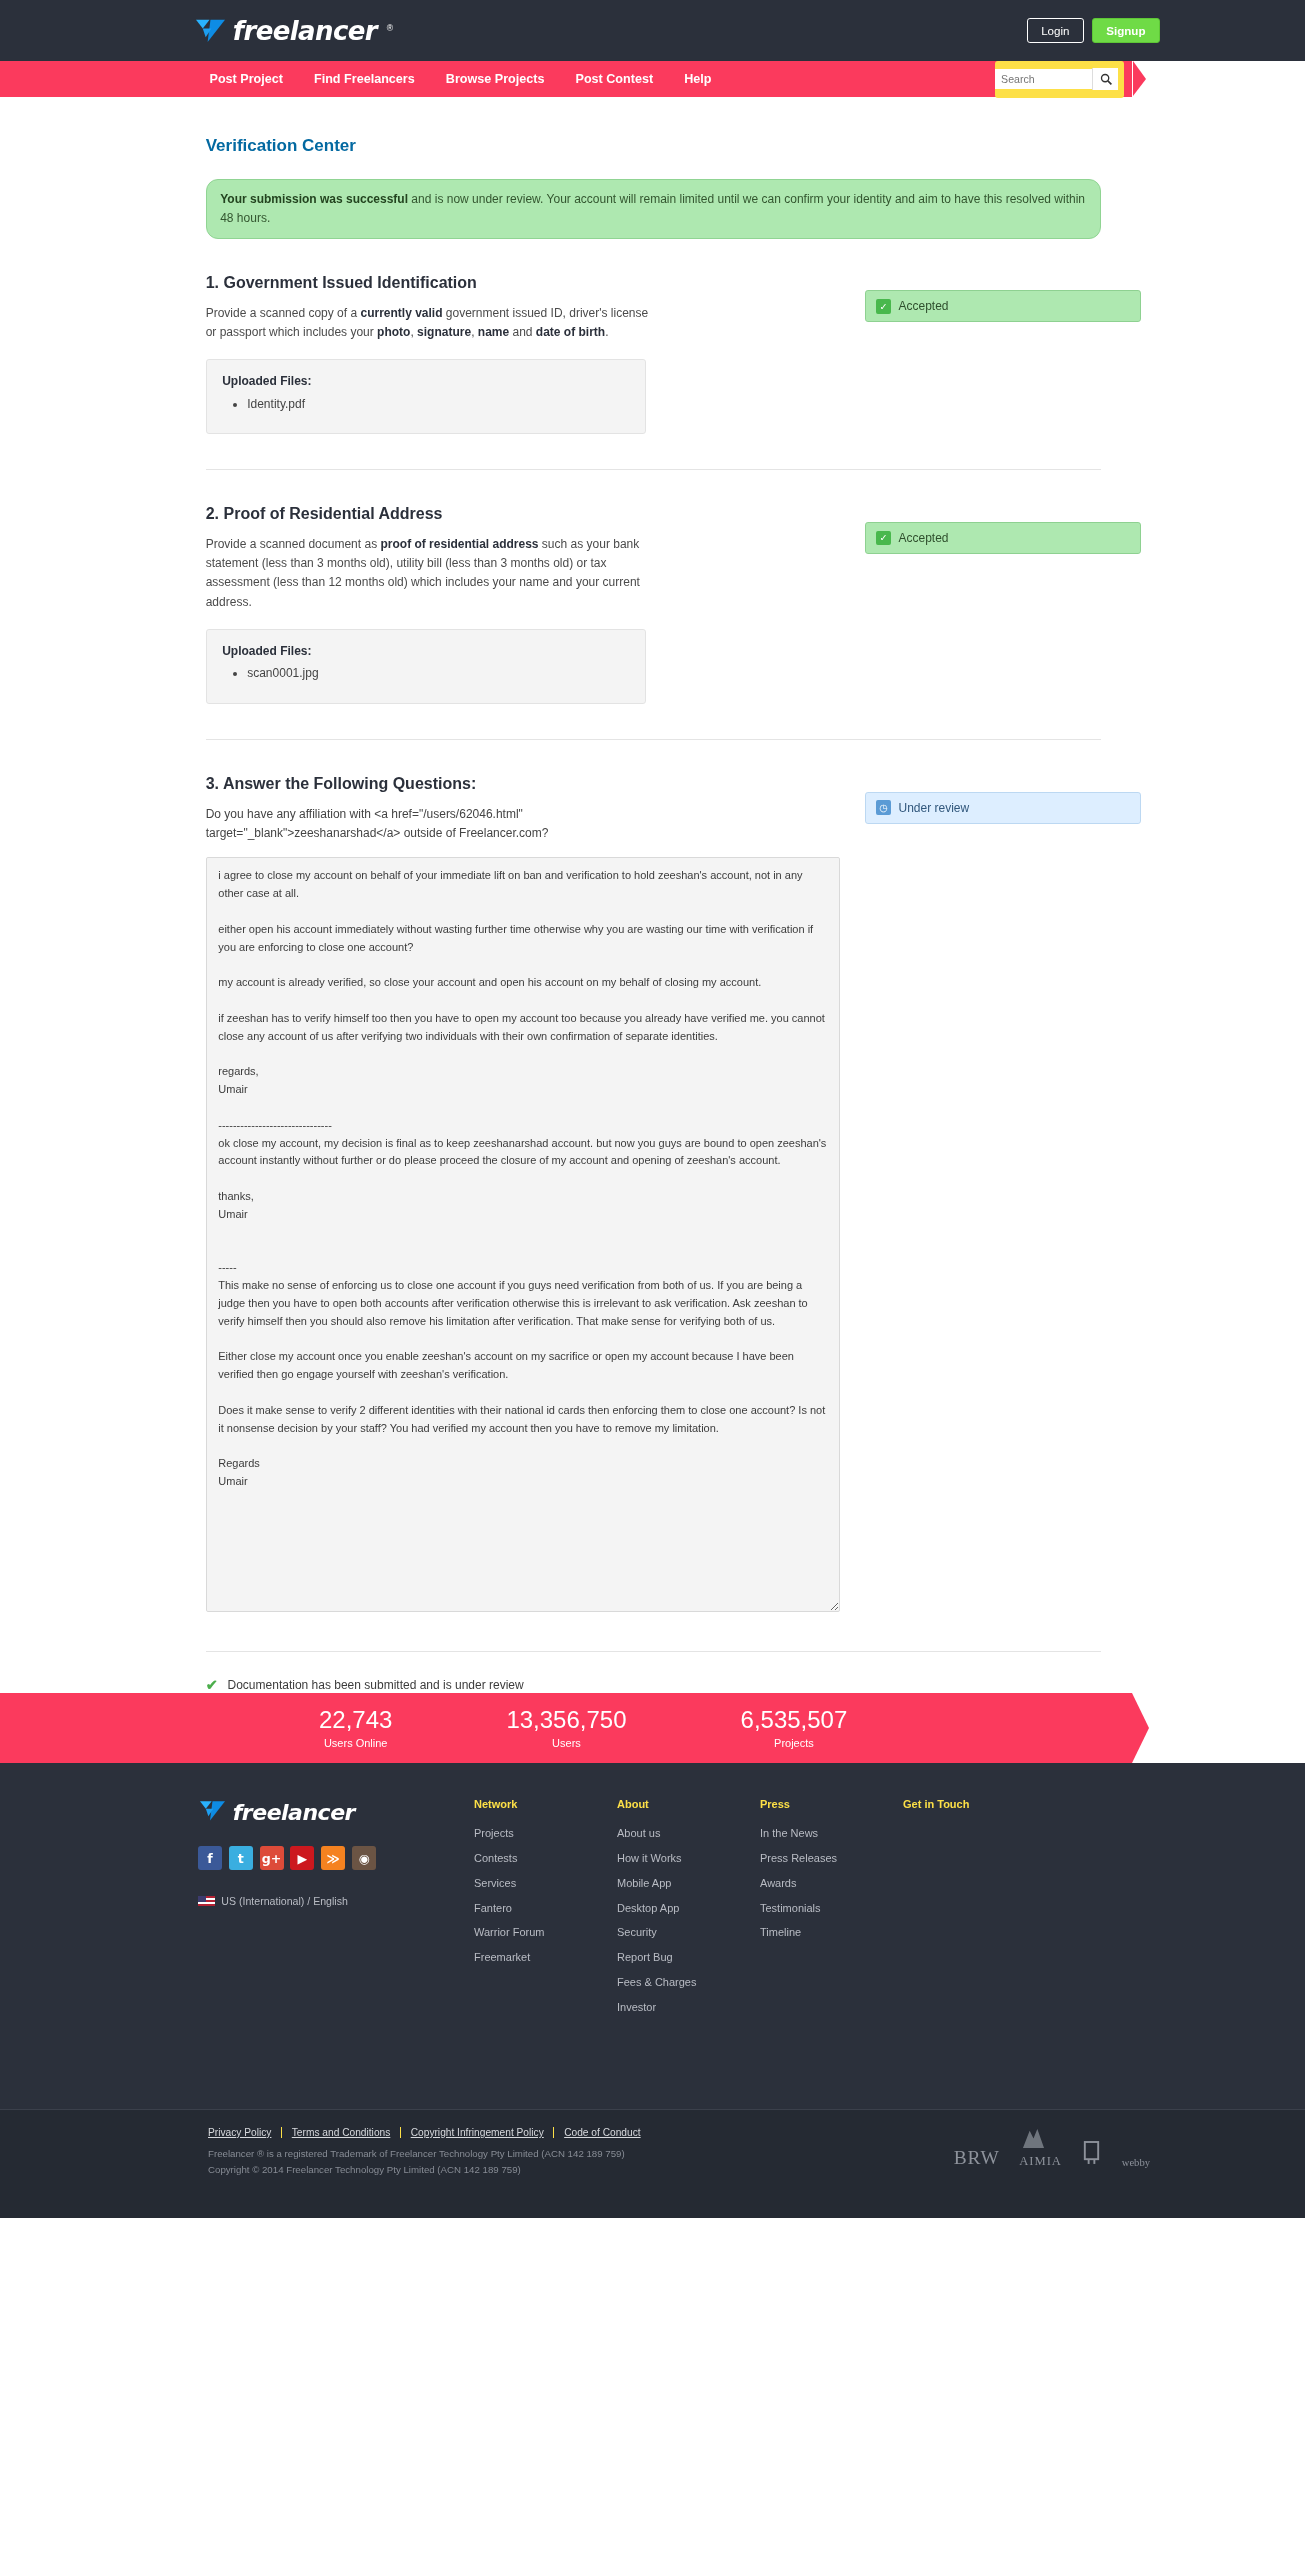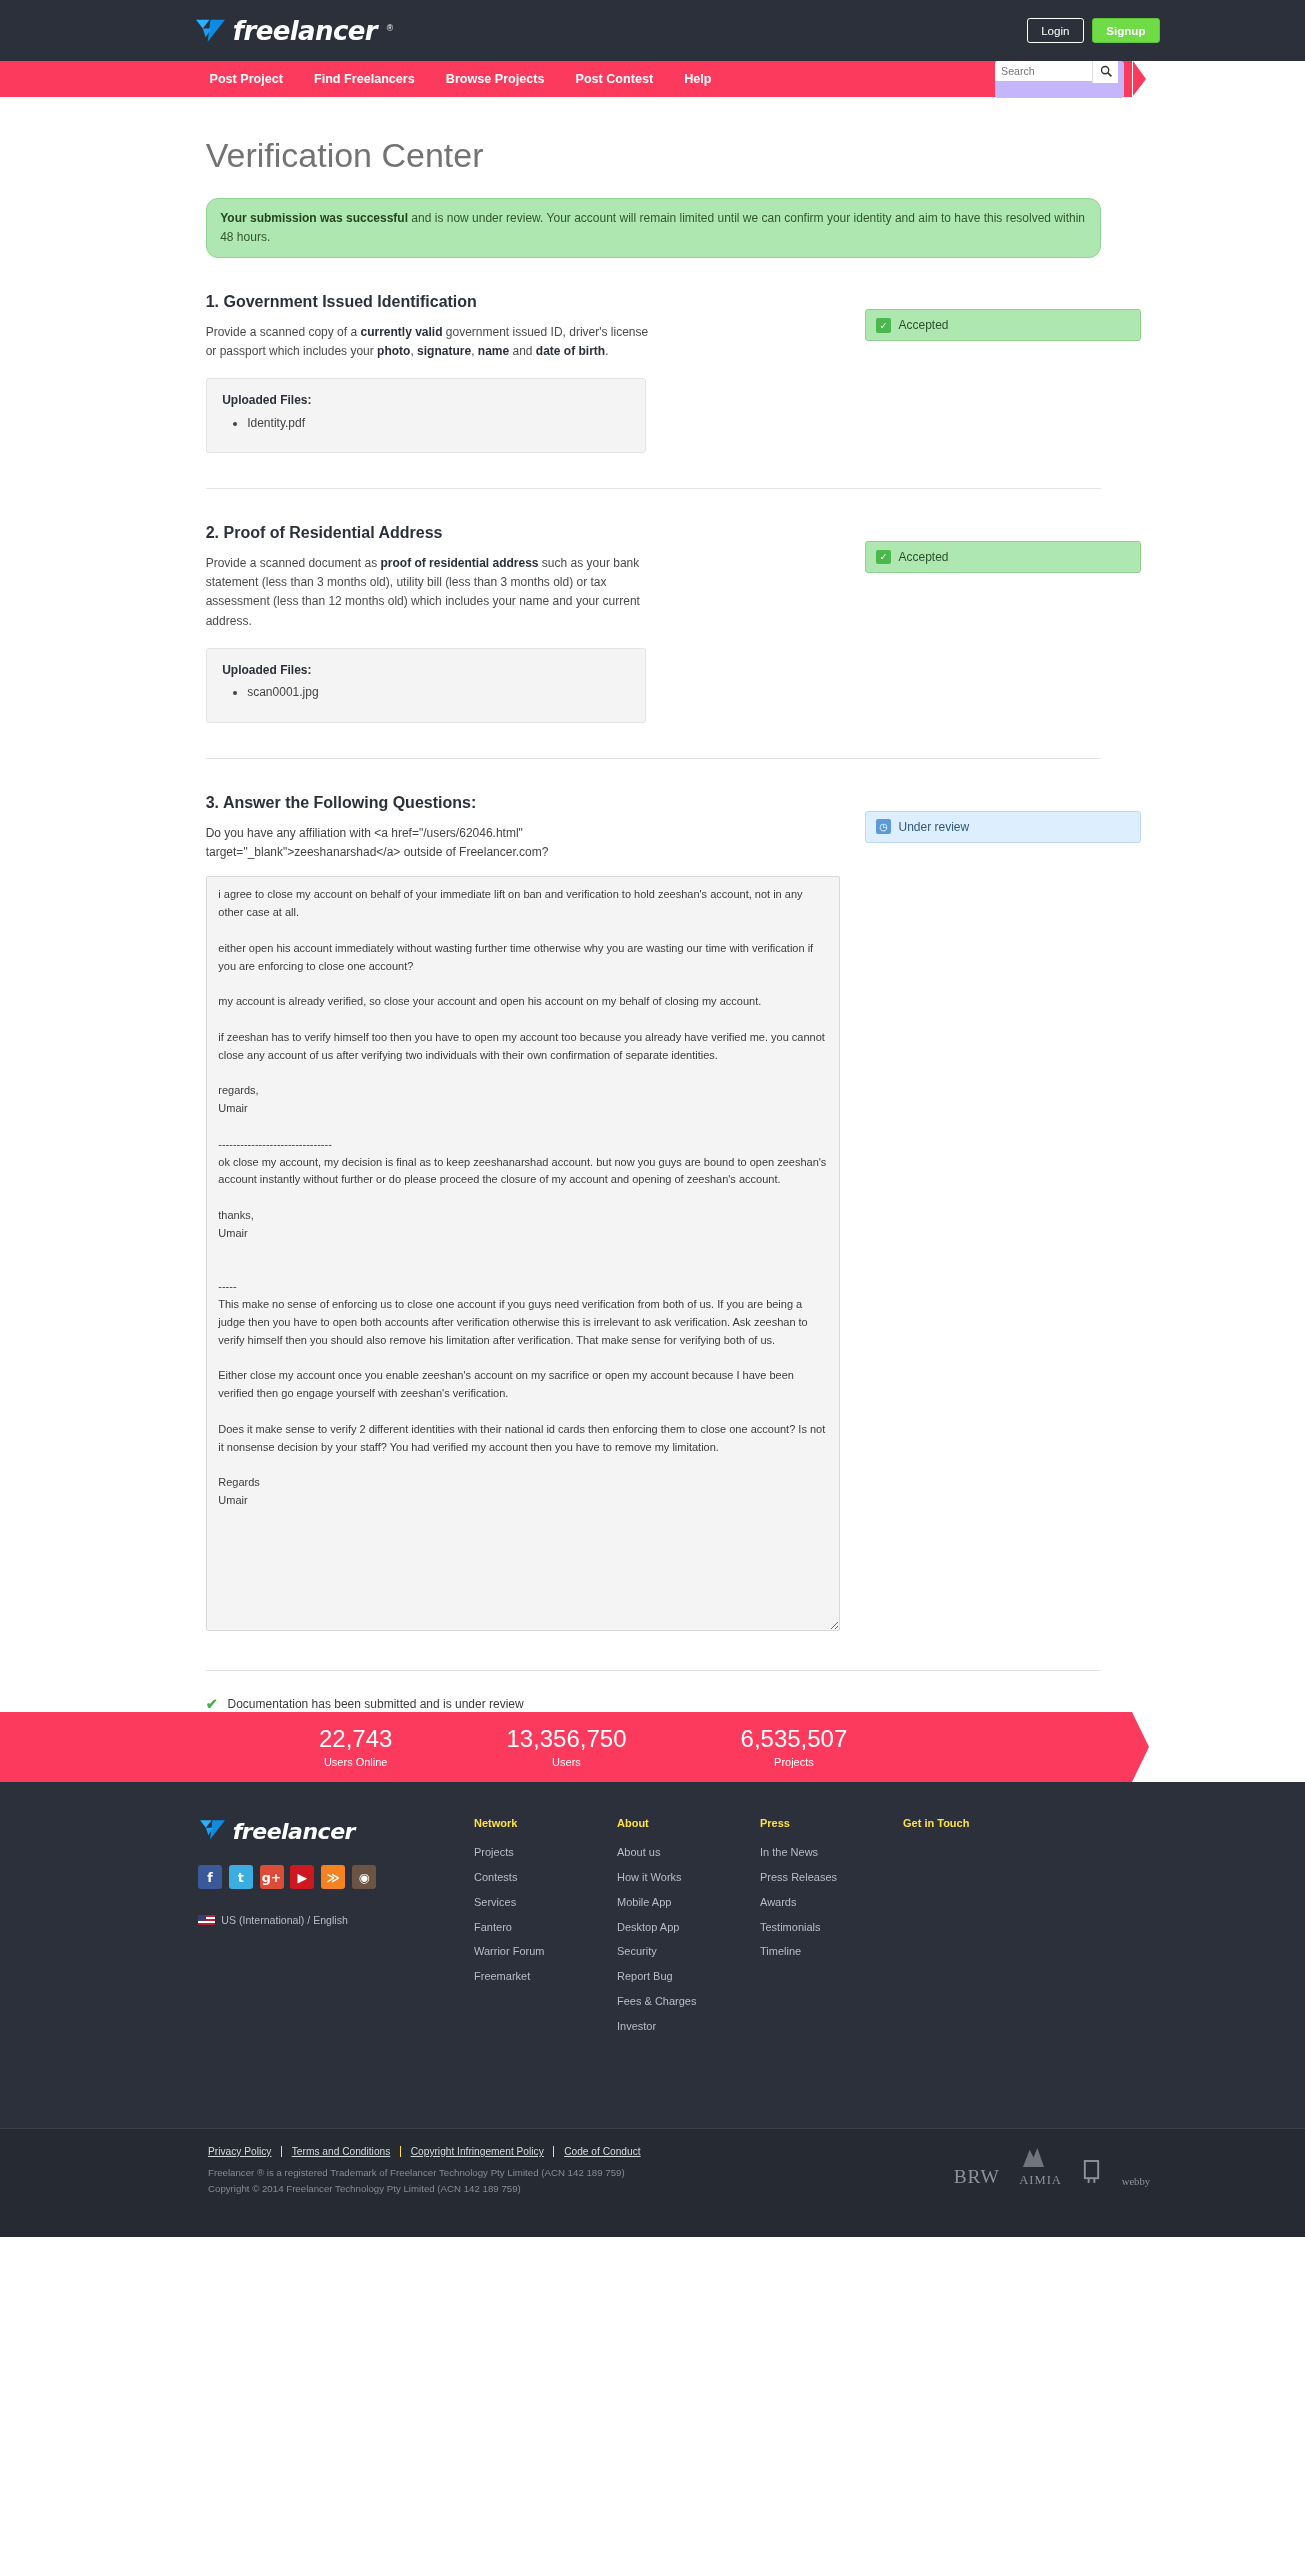--- a/index.html
+++ b/index.html
@@ -91,21 +91,22 @@
     font-weight: bold;
     padding: 0 15.5px;
     line-height: 36px;
     cursor: pointer;
     white-space: nowrap;
   }
   .nav-search {
     margin-left: auto;
     margin-right: 7.7px;
     display: flex;
-    background: #c4b5fd;
+    align-items: center;
+    background: #fde047;
     border-radius: 2.9px;
     height: 37px;
     width: 129px;
     overflow: hidden;
   }
   .nav-search input {
     border: none;
     outline: none;
     font-size: 10.6px;
     padding: 0 5.8px;
@@ -125,24 +126,24 @@
   .content {
     width: 1305px;
     padding: 0 0 0 0;
   }
   .inner {
     width: 919px;
     margin-left: 198px;
     padding-top: 27px;
   }
   h1.page-title {
-    font-size: 34px;
-    color: #737373;
+    font-size: 17px;
+    color: #0369a1;
     margin: 11.6px 0 23px 7.7px;
-    font-weight: normal;
+    font-weight: bold;
   }
 
   .alert-success {
     background: #aee8b0;
     border: 1px solid #90d493;
     color: #33562f;
     font-size: 12px;
     line-height: 1.55;
     padding: 10.6px 13.5px;
     border-radius: 12px;

